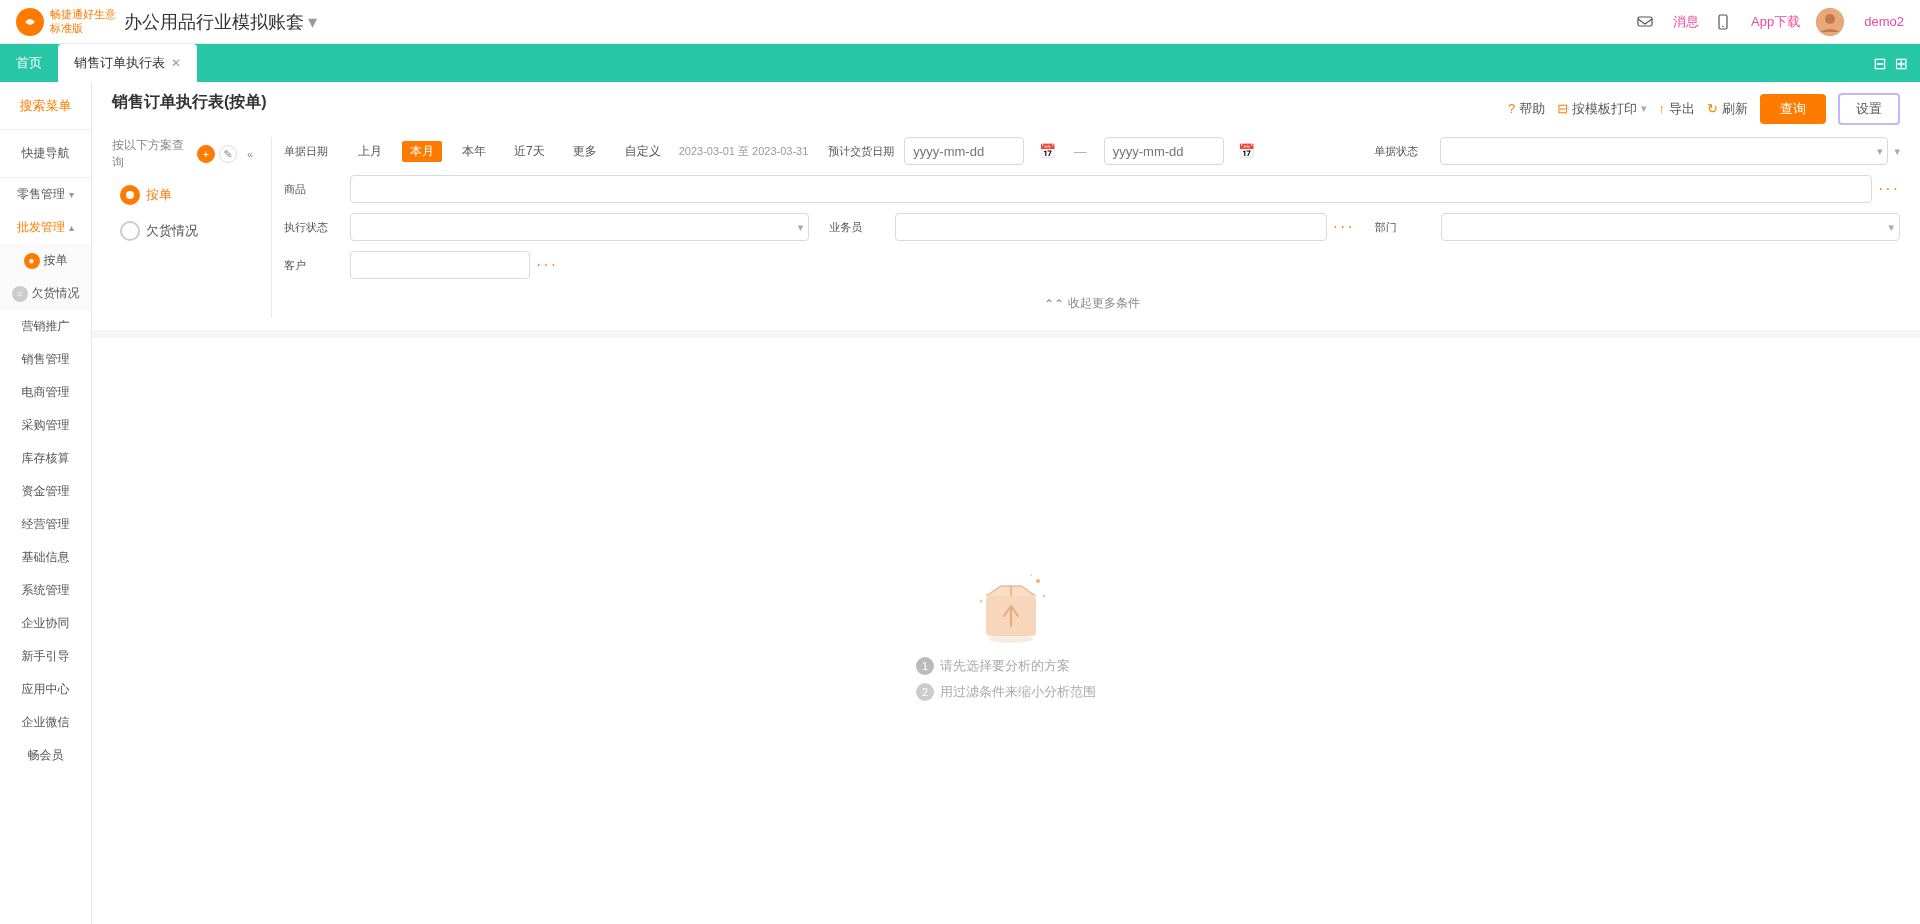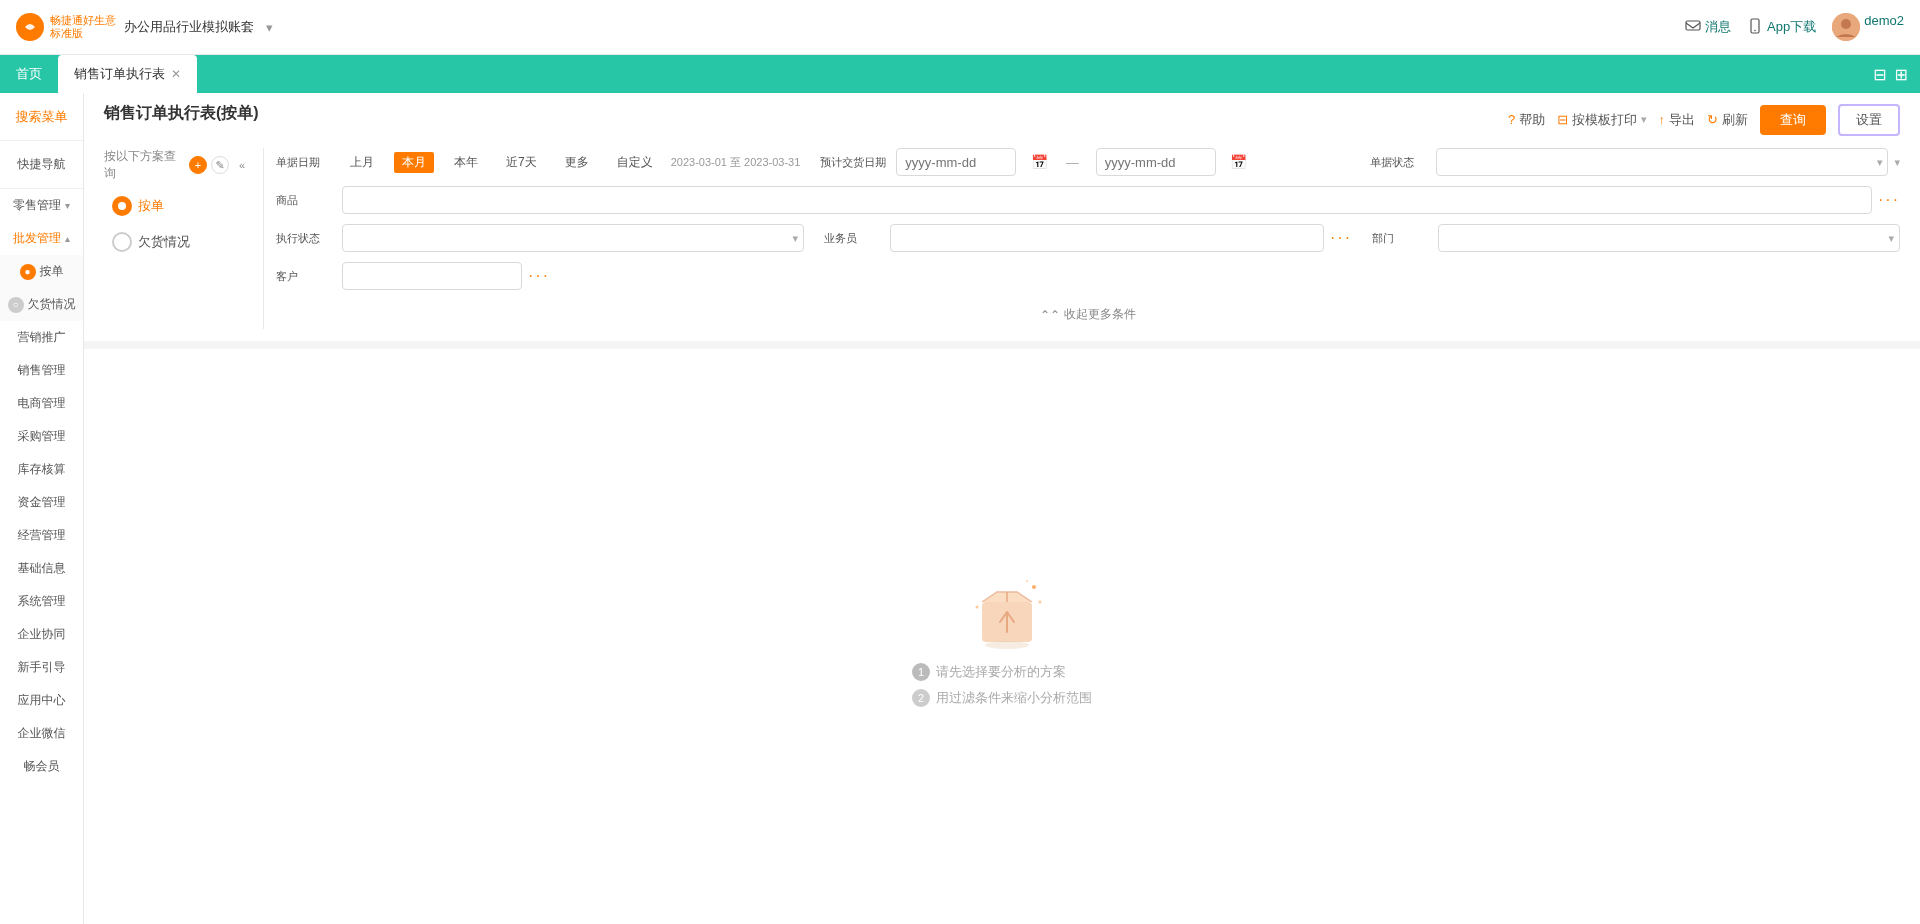--- a/index.html
+++ b/index.html
@@ -1,20 +1,20 @@
 <!DOCTYPE html>
 <html><head>
   <meta charset="utf-8">
   <style>
     * { box-sizing: border-box; margin: 0; padding: 0; }
     body { font-family: 'Microsoft YaHei', Arial, sans-serif; font-size: 13px; background: #f5f5f5; color: #333; display: flex; flex-direction: column; height: 924px; overflow: hidden; }
 
     
     .top-header {
-      height: 55px;
+      height: 44px;
       background: #fff;
       display: flex;
       align-items: center;
       justify-content: space-between;
       padding: 0 16px;
       border-bottom: 1px solid #e8e8e8;
       flex-shrink: 0;
     }
     .top-header-left {
       display: flex;
@@ -39,40 +39,39 @@
       font-weight: bold;
     }
     .logo-text {
       font-size: 11px;
       color: #ff7b00;
       line-height: 1.2;
     }
     .breadcrumb-selector {
       display: flex;
       align-items: center;
-      font-size: 13px;
+      font-size: 18px;
       color: #333;
       cursor: pointer;
-      gap: 8px;
     }
     .breadcrumb-selector .chevron {
       margin-left: 4px;
       color: #999;
     }
     .top-header-right {
       display: flex;
       align-items: center;
       gap: 16px;
     }
     .header-action {
       display: flex;
-      align-items: flex-start;
-      gap: 4px;
-      cursor: pointer;
-      color: #0f766e;
+      align-items: center;
+      gap: 20px;
+      cursor: pointer;
+      color: #ec4899;
       font-size: 13px;
     }
     .user-avatar {
       width: 28px;
       height: 28px;
       border-radius: 50%;
       background: #f0a070;
       overflow: hidden;
       display: flex;
       align-items: center;
@@ -128,21 +127,21 @@
 
     
     .main-layout {
       display: flex;
       flex: 1;
       overflow: hidden;
     }
 
     
     .sidebar {
-      width: 84px;
+      width: 92px;
       background: #fff;
       border-right: 1px solid #e8e8e8;
       display: flex;
       flex-direction: column;
       flex-shrink: 0;
       overflow-y: auto;
     }
     .sidebar-item {
       display: flex;
       flex-direction: column;

